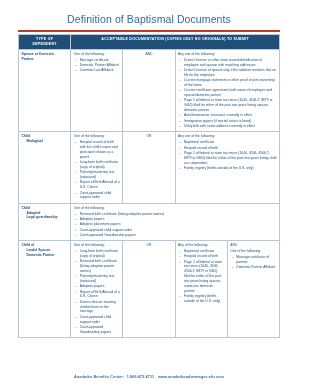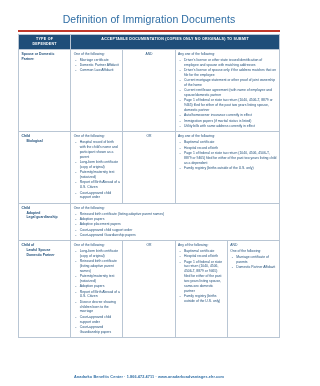--- a/index.html
+++ b/index.html
@@ -87,21 +87,21 @@
     font-weight:700;
     color:#2e6da4;
     letter-spacing:.1px;
   }
 </style>
 </head>
 <body>
 
 <div class="page">
 
-  <div class="title">Definition of Immigration Documents</div>
+  <div class="title">Definition of Baptismal Documents</div>
   <div class="redrule"></div>
 
   <table class="doc">
     <thead>
       <tr>
         <th class="th-type">
           <span>TYPE OF</span><br>
           <span>DEPENDENT</span>
         </th>
         <th colspan="4">ACCEPTABLE DOCUMENTATION (COPIES ONLY NO ORIGINALS) TO SUBMIT</th>

